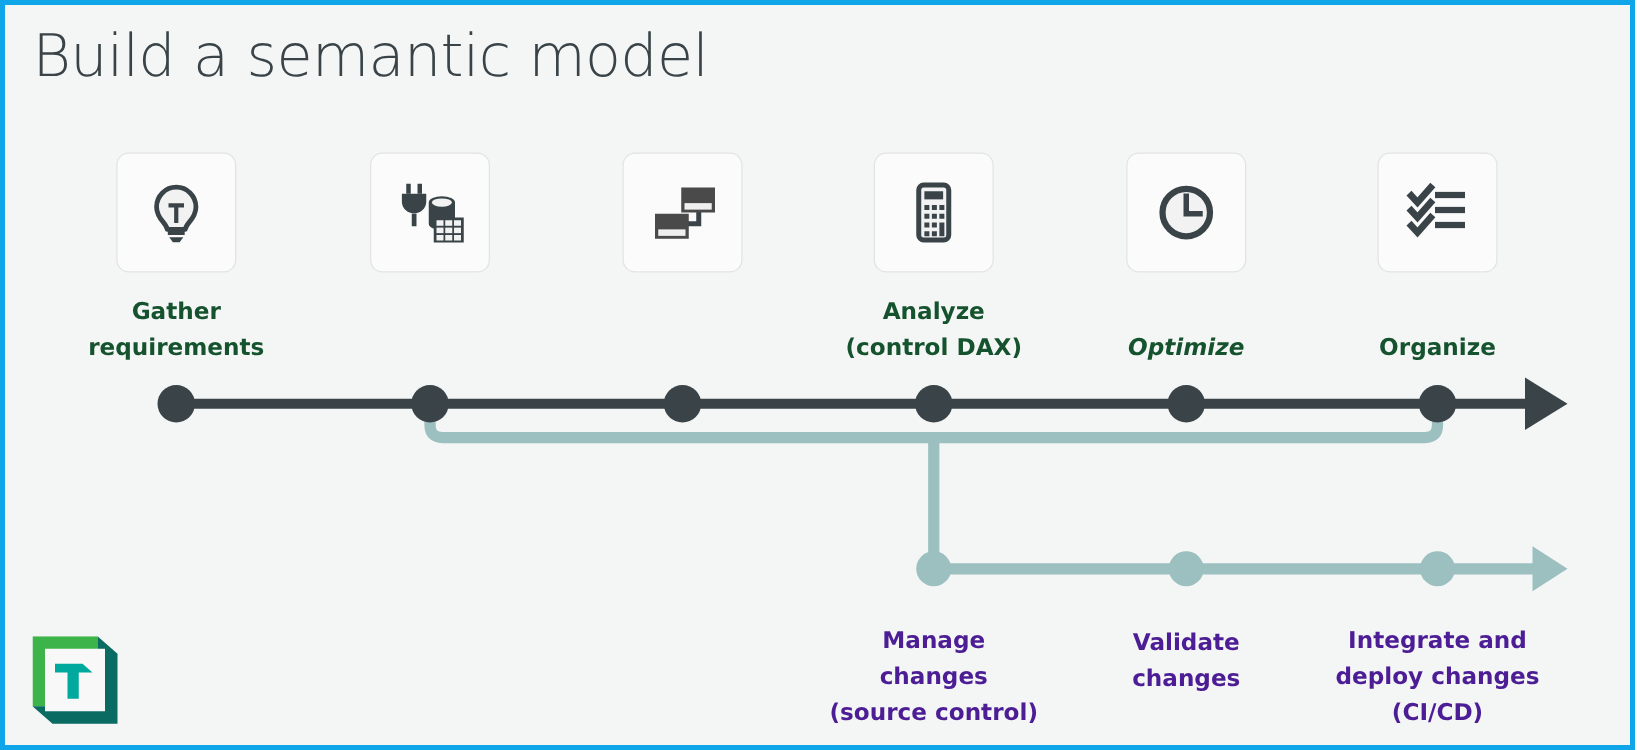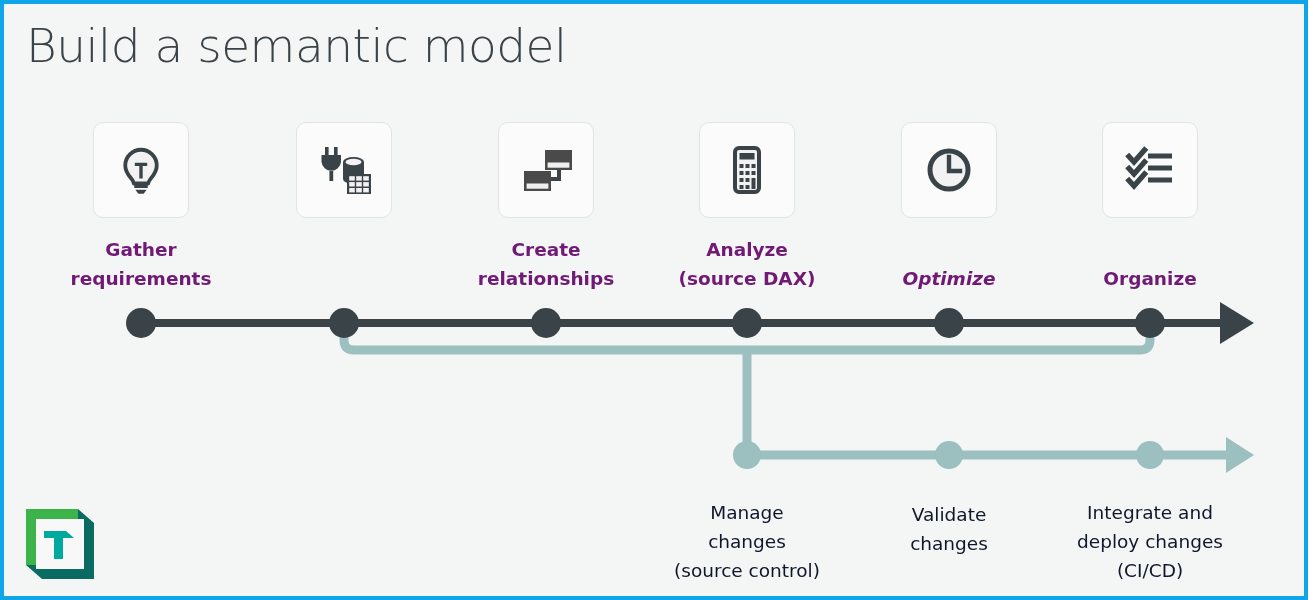--- a/index.html
+++ b/index.html
@@ -47,31 +47,31 @@
     justify-content: center;
   }
   .icon-tile svg { display: block; }
 
   
   .step-label {
     position: absolute;
     text-align: center;
     font-size: 18.5px;
     font-weight: bold;
-    color: #701a75;
+    color: #14532d;
     line-height: 1.58;
     white-space: pre-line;
     transform: translateX(-50%);
   }
   .sub-label {
     position: absolute;
     text-align: center;
     font-size: 18.5px;
-    font-weight: normal;
-    color: #0f172a;
+    font-weight: bold;
+    color: #4c1d95;
     line-height: 1.58;
     white-space: pre-line;
     transform: translateX(-50%);
   }
 
   
   #brand-logo {
     position: absolute;
     left: 22px;
     top: 505px;
@@ -221,24 +221,22 @@
           <rect x="24" y="9.5" width="24" height="5"></rect>
           <rect x="24" y="21.5" width="24" height="5"></rect>
           <rect x="24" y="33.5" width="24" height="5"></rect>
         </g>
       </svg>
     </span>
   </div>
 
   <div class="step-label" style="left:137px;  top:231px; width:180px;">Gather
 requirements</div>
-  <div class="step-label" style="left:542px;  top:231px; width:190px;">Create
-relationships</div>
   <div class="step-label" style="left:743px;  top:231px; width:190px;">Analyze
-(source DAX)</div>
+(control DAX)</div>
   <div class="step-label" style="left:945px;  top:260px; width:180px;font-style:italic;">Optimize</div>
   <div class="step-label" style="left:1146px; top:260px; width:180px;">Organize</div>
 
   <div class="sub-label" style="left:743px;  top:494px; width:210px;">Manage
 changes
 (source control)</div>
   <div class="sub-label" style="left:945px;  top:496px; width:190px;">Validate
 changes</div>
   <div class="sub-label" style="left:1146px; top:494px; width:220px;">Integrate and
 deploy changes

